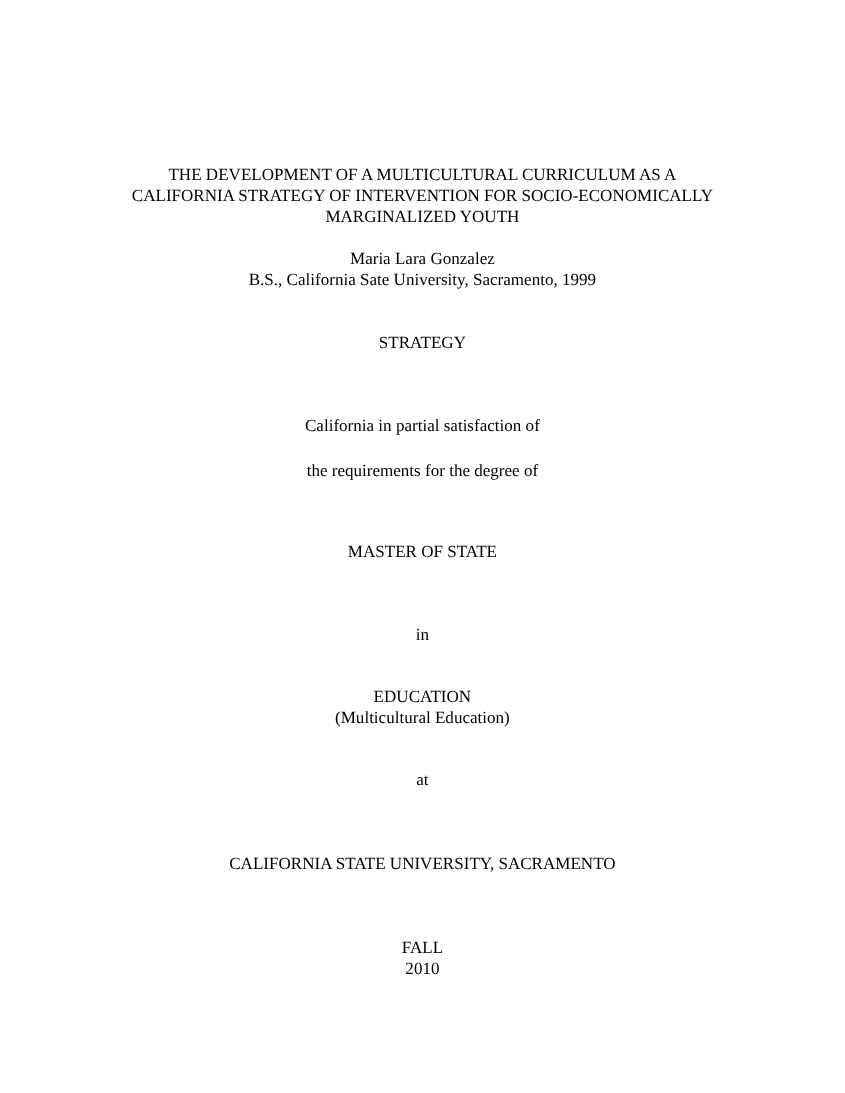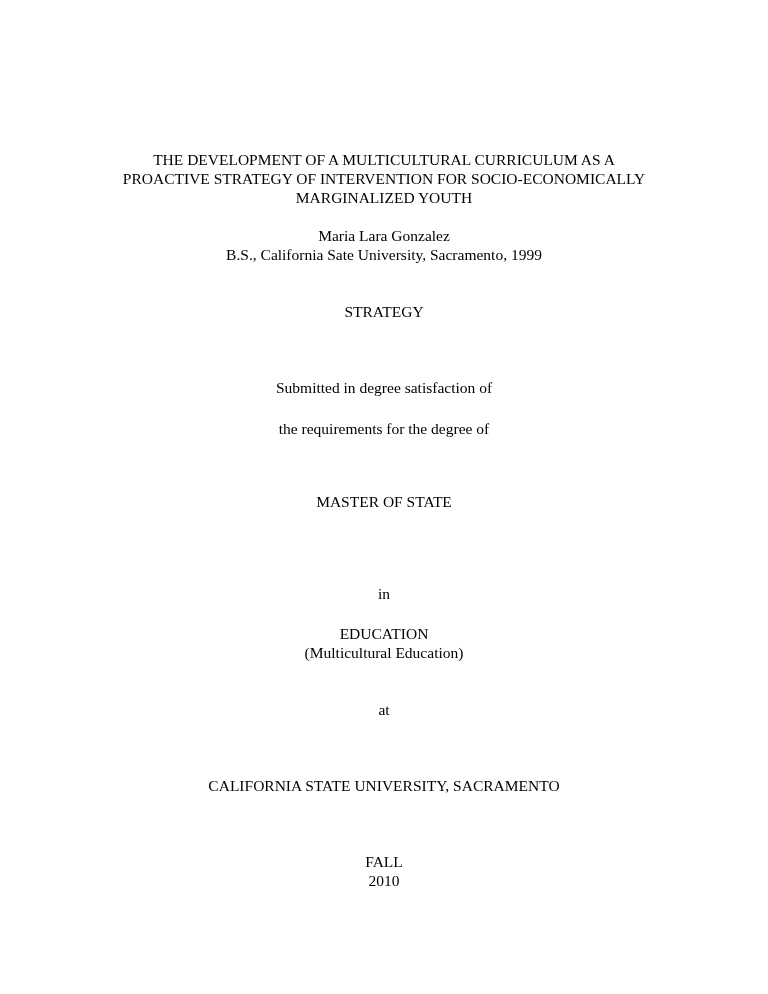--- a/index.html
+++ b/index.html
@@ -5,34 +5,34 @@
     html, body { margin: 0; padding: 0; background: #ffffff; }
     body { width: 768px; height: 994px; position: relative; overflow: hidden;
            font-family: "Liberation Serif", serif; color: #000; font-size: 15.5px; line-height: 18px; }
     .line { position: absolute; left: 0; width: 768px; text-align: center; white-space: nowrap; }
   </style>
 </head>
 <body>
 
 <div>
   <div class="line" style="top:151px">THE DEVELOPMENT OF A MULTICULTURAL CURRICULUM AS A</div>
-  <div class="line" style="top:170px">PROACTIVE STRATEGY OF INTERVENTION FOR SOCIO-ECONOMICALLY</div>
+  <div class="line" style="top:170px">CALIFORNIA STRATEGY OF INTERVENTION FOR SOCIO-ECONOMICALLY</div>
   <div class="line" style="top:189px">MARGINALIZED YOUTH</div>
 
   <div class="line" style="top:227px">Maria Lara Gonzalez</div>
   <div class="line" style="top:246px">B.S., California Sate University, Sacramento, 1999</div>
 
   <div class="line" style="top:303px">STRATEGY</div>
 
-  <div class="line" style="top:379px">Submitted in degree satisfaction of</div>
+  <div class="line" style="top:379px">California in partial satisfaction of</div>
   <div class="line" style="top:420px">the requirements for the degree of</div>
 
   <div class="line" style="top:493px">MASTER OF STATE</div>
 
-  <div class="line" style="top:585px">in</div>
+  <div class="line" style="top:569px">in</div>
 
   <div class="line" style="top:625px">EDUCATION</div>
   <div class="line" style="top:644px">(Multicultural Education)</div>
 
   <div class="line" style="top:701px">at</div>
 
   <div class="line" style="top:777px">CALIFORNIA STATE UNIVERSITY, SACRAMENTO</div>
 
   <div class="line" style="top:853px">FALL</div>
   <div class="line" style="top:872px">2010</div>

